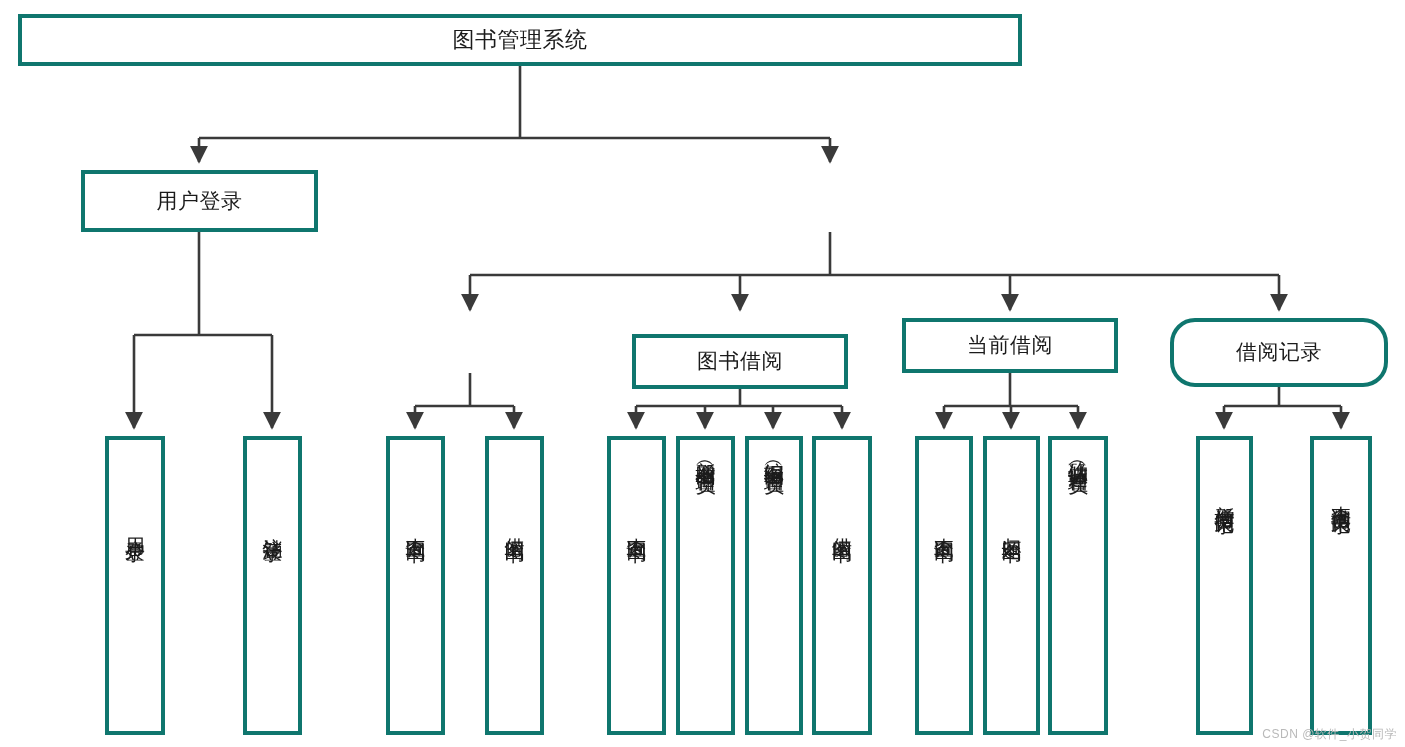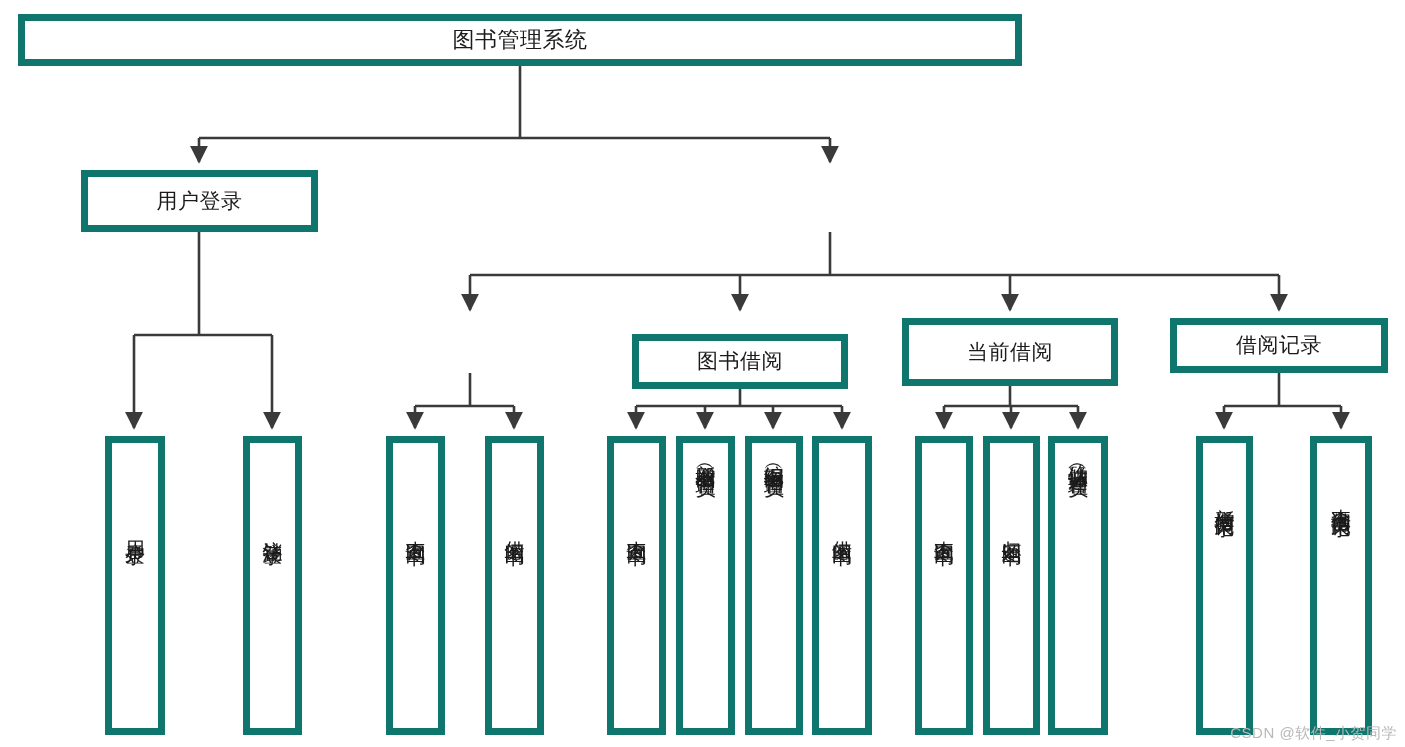--- a/index.html
+++ b/index.html
@@ -21,21 +21,21 @@
     position: absolute;
     left: 0;
     top: 0;
     width: 1405px;
     height: 747px;
     pointer-events: none;
   }
   .node {
     position: absolute;
     box-sizing: border-box;
-    border: 7px solid #0f766e;
+    border: 4px solid #0f766e;
     background: #ffffff;
     display: flex;
     align-items: center;
     justify-content: center;
     color: #1b1b1b;
   }
   .node-label {
     display: block;
     text-align: center;
     line-height: 1.18;
@@ -70,21 +70,21 @@
   .node.vert.pad-top-md {
     padding-top: 50px;
   }
   .node.vert.pad-top-xs {
     padding-top: 6px;
   }
   .watermark {
     position: absolute;
     right: 8px;
     bottom: 4px;
-    font-size: 15px;
+    font-size: 12px;
     color: #b9b9b9;
     white-space: nowrap;
     letter-spacing: 0.5px;
   }
 </style>
 </head>
 <body>
 
 <div id="canvas">
 
@@ -142,24 +142,24 @@
     <span class="node-label">图书管理系统</span>
   </div>
 
   <div class="node horiz" style="left:81px; top:170px; width:237px; height:62px;">
     <span class="node-label">用户登录</span>
   </div>
 
   <div class="node horiz" style="left:632px; top:334px; width:216px; height:55px;">
     <span class="node-label">图书借阅</span>
   </div>
-  <div class="node horiz" style="left:902px; top:318px; width:216px; height:68px;">
+  <div class="node horiz" style="left:902px; top:318px; width:216px; height:55px;">
     <span class="node-label">当前借阅</span>
   </div>
-  <div class="node horiz" style="left:1170px; top:318px; width:218px; height:55px;">
+  <div class="node horiz" style="left:1170px; top:318px; width:218px; height:69px;border-radius:25px;">
     <span class="node-label">借阅记录</span>
   </div>
 
   <div class="node vert pad-top-lg" style="left:105px; top:436px; width:60px; height:299px;">
     <span class="node-label">用户登录</span>
   </div>
   <div class="node vert pad-top-lg" style="left:243px; top:436px; width:59px; height:299px;">
     <span class="node-label">注销登录</span>
   </div>
 

